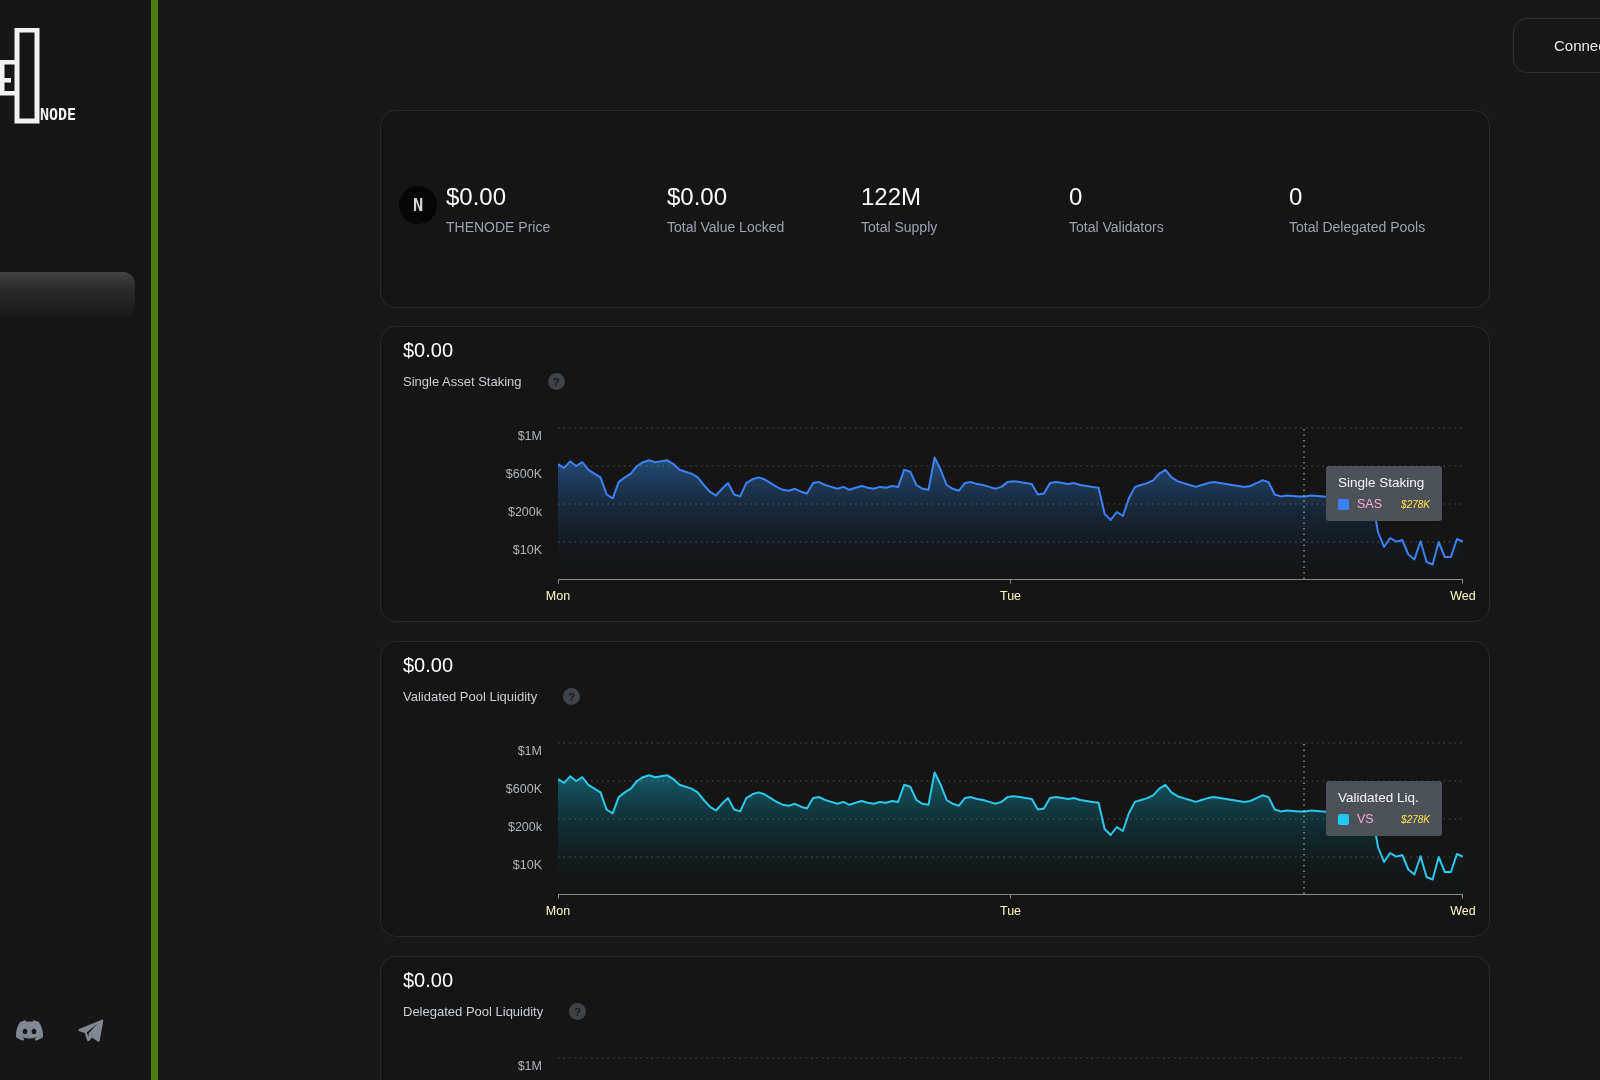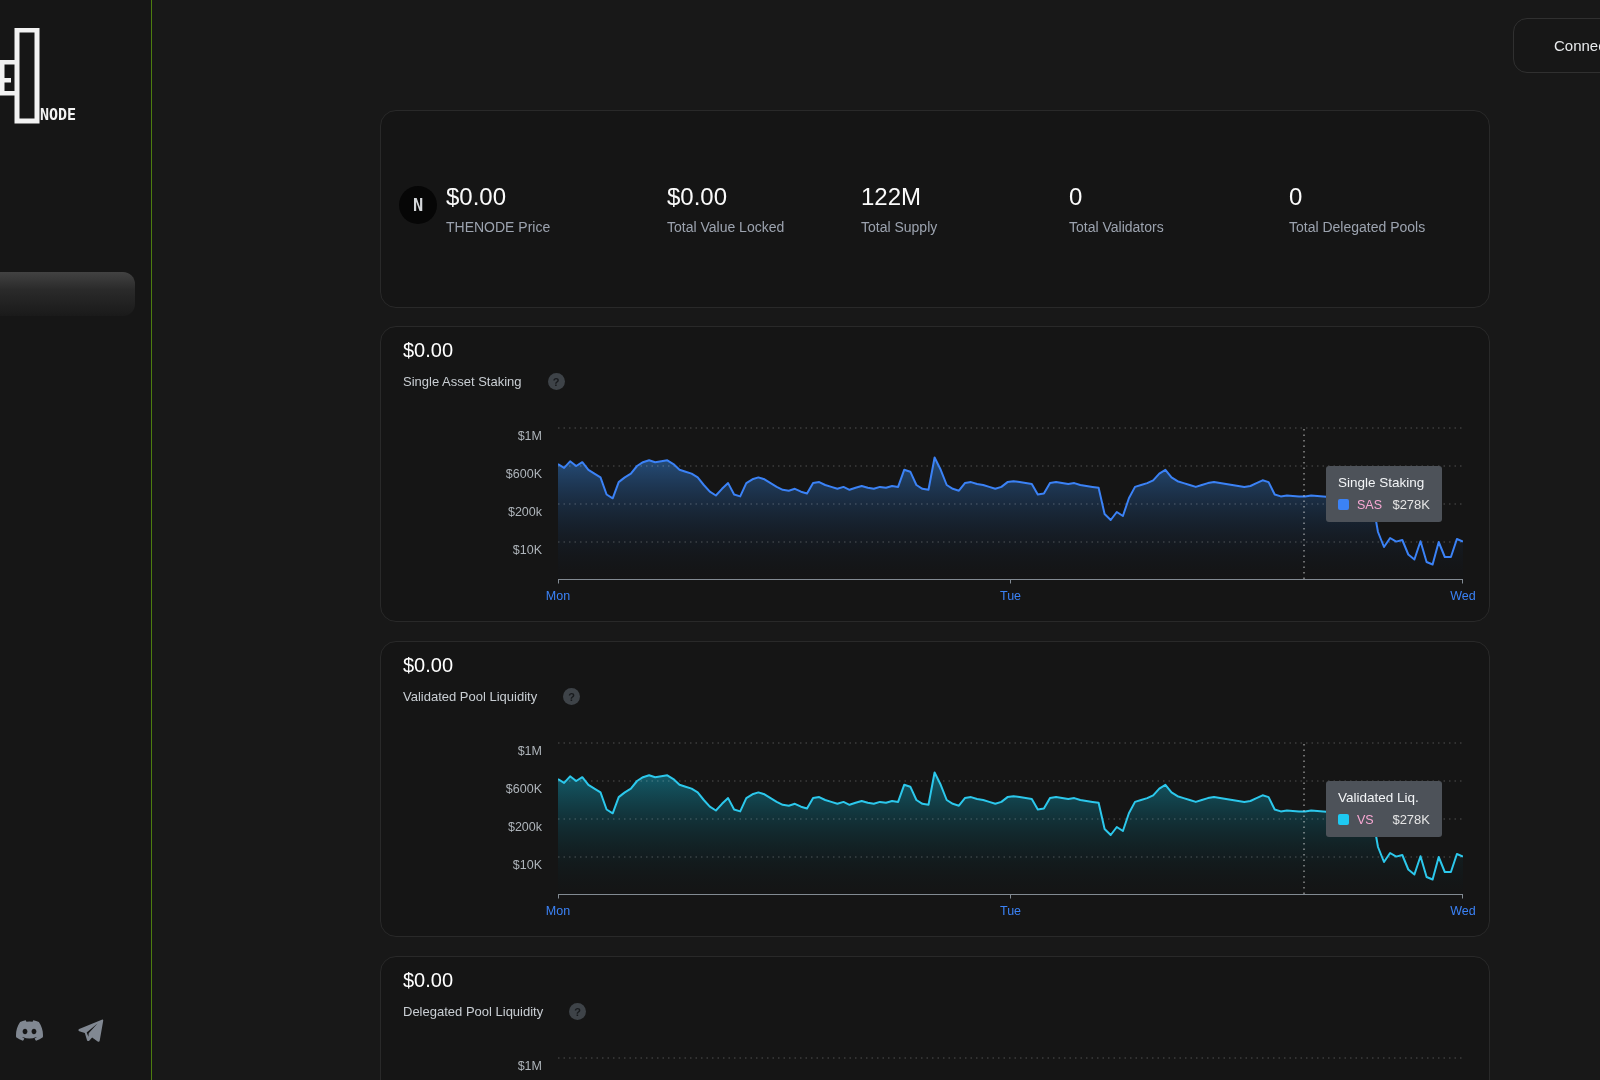--- a/index.html
+++ b/index.html
@@ -2,21 +2,21 @@
 <html><head>
 <meta charset="utf-8">
 <style>
   html,body{margin:0;padding:0;}
   body{
     width:1600px;height:1080px;overflow:hidden;position:relative;
     background:#181818;color:#e5e7eb;
     font-family:"Liberation Sans", sans-serif;
   }
   
-  .sidebar{position:absolute;left:0;top:0;width:151px;height:1080px;background:#161616;border-right:1px solid #4d7c0f;}
+  .sidebar{position:absolute;left:0;top:0;width:151px;height:1080px;background:#161616;border-right:7px solid #4d7c0f;}
   .logo{position:absolute;left:0;top:28px;width:120px;height:100px;cursor:pointer;}
   .nav-pill{
     position:absolute;left:0;top:272px;width:135px;height:44px;
     border-radius:0 12px 12px 0;
     background:linear-gradient(180deg,#424242 0%,#2a2a2a 40%,#1a1a1a 100%);
     cursor:pointer;
   }
   .socials{position:absolute;left:16px;bottom:36px;width:120px;display:flex;gap:34px;align-items:center;}
   .social-btn{width:27px;height:27px;color:#818892;cursor:pointer;}
   .social-btn svg{width:100%;height:100%;fill:currentColor;}
@@ -48,31 +48,31 @@
   .card-value{position:absolute;left:22px;top:12px;font-size:20px;font-weight:500;color:#fff;}
   .card-sub{position:absolute;left:22px;top:46px;display:flex;align-items:center;gap:26px;font-size:13px;color:#c9ced3;}
   .q-icon{
     width:17px;height:17px;border-radius:50%;background:#3e4348;color:#17191c;
     font-size:11px;font-weight:bold;display:flex;align-items:center;justify-content:center;cursor:pointer;
   }
   .ylabels{position:absolute;left:0;top:102px;width:169px;height:158px;}
   .ylabels span{position:absolute;right:8px;font-size:12.5px;color:#aeb4ba;line-height:16px;}
   .plot-wrap{position:absolute;left:177px;top:94px;width:905px;height:163px;cursor:crosshair;}
   .plot-wrap svg{display:block;width:100%;height:100%;}
-  .xlabels{position:absolute;left:177px;top:262px;width:905px;height:18px;font-size:12.5px;color:#3b82f6;}
+  .xlabels{position:absolute;left:177px;top:262px;width:905px;height:18px;font-size:12.5px;color:#fef9c3;}
   .xlabels span{position:absolute;transform:translateX(-50%);white-space:nowrap;}
   .tooltip{
     position:absolute;left:945px;top:139px;width:116px;box-sizing:border-box;
     background:#4d5259;border-radius:3px;padding:9px 12px 10px;z-index:3;
   }
   .tt-title{font-size:13.5px;color:#f3f5f7;}
   .tt-row{display:flex;align-items:center;margin-top:7px;}
   .tt-swatch{width:11px;height:11px;border-radius:2px;flex:none;margin-right:8px;}
   .tt-name{font-size:12.5px;color:#f9a8d4;}
-  .tt-val{font-size:13px;color:#e5e5e5;margin-left:auto;font-weight:500;}
+  .tt-val{font-size:10px;color:#fde047;margin-left:auto;font-weight:500;font-style:italic;}
 </style>
 </head>
 <body>
 
 <div class="sidebar">
   <svg class="logo" viewBox="0 0 120 100">
     <rect x="17" y="2" width="20" height="91" fill="none" stroke="#f2f2f2" stroke-width="5"></rect>
     <rect x="0" y="32" width="17" height="4.5" fill="#f2f2f2"></rect>
     <rect x="0" y="50" width="11" height="4.5" fill="#f2f2f2"></rect>
     <rect x="0" y="63" width="17" height="4.5" fill="#f2f2f2"></rect>

